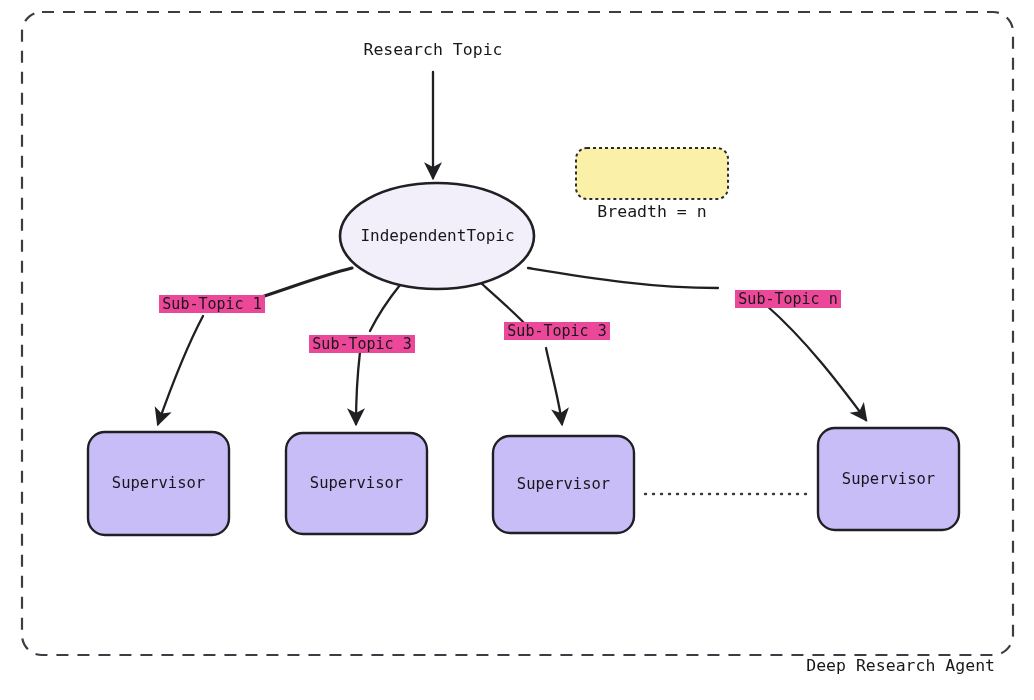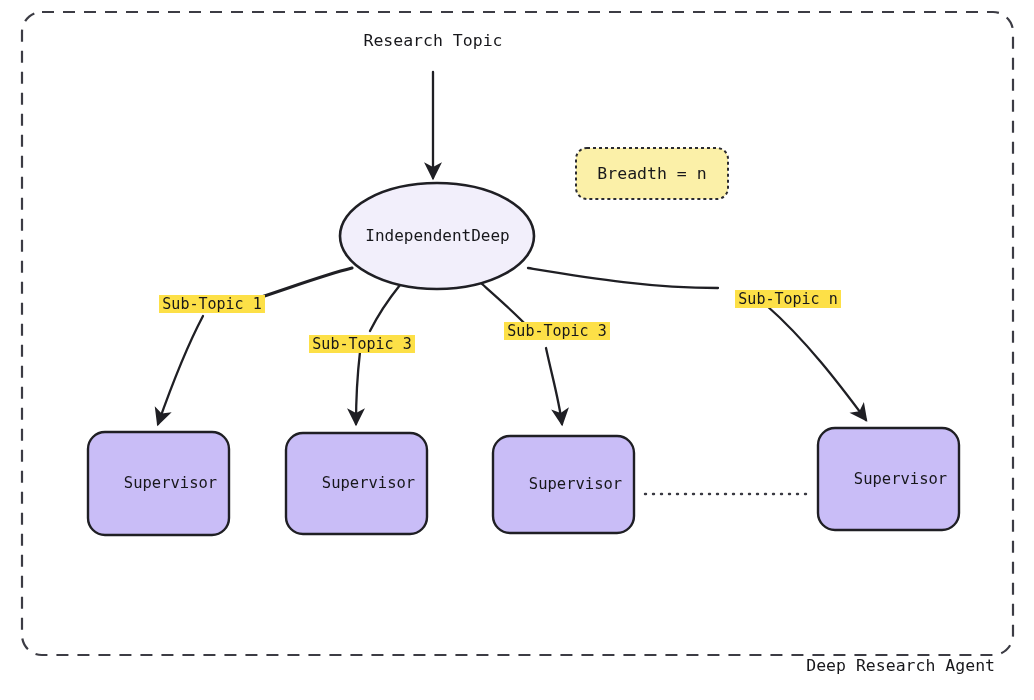--- a/index.html
+++ b/index.html
@@ -14,25 +14,25 @@
   .node-label{
     position:absolute;
     display:flex;align-items:center;justify-content:center;
     text-align:center;
     font-family:"DejaVu Sans Mono","Liberation Mono",monospace;
     pointer-events:none;
     white-space:pre;
   }
   .txt-plain{font-size:16.5px;letter-spacing:0px;color:#17171b;}
   .txt-edge{font-size:15px;color:#17171b;}
-  .txt-box{font-size:15.5px;color:#17171b;margin-left:12px;}
+  .txt-box{font-size:15.5px;color:#17171b;}
   .txt-ellipse{font-size:16px;line-height:26px;color:#17171b;}
-  .txt-badge{font-size:16.5px;color:#17171b;}
+  .txt-badge{font-size:16.5px;color:#17171b;margin-top:38px;}
   .txt-footer{font-size:16.5px;color:#17171b;margin-top:36px;}
-  .edge-label{background:#fde047;padding:0 3px;text-align:right;}
+  .edge-label{background:#ec4899;padding:0 3px;text-align:right;}
 </style>
 </head>
 <body>
 
 <div id="stage">
 
   <svg id="canvas" viewBox="0 0 1034 700">
     <defs>
       <marker id="arrowhead" markerWidth="9" markerHeight="9" refX="7.2" refY="4.5" orient="auto" markerUnits="strokeWidth">
         <path d="M0.4,0.6 L8.2,4.5 L0.4,8.4 L2.4,4.5 Z" fill="#1f1f24"></path>
@@ -62,25 +62,25 @@
     <rect x="576" y="148" width="152" height="51" rx="11" ry="11" fill="#fbf0a8" stroke="#2b2b30" stroke-width="2" stroke-dasharray="3 3"></rect>
 
     <g>
       <rect x="88" y="432" width="141" height="103" rx="17" ry="17" fill="#c9bdf7" stroke="#1f1f24" stroke-width="2.4"></rect>
       <rect x="286" y="433" width="141" height="101" rx="17" ry="17" fill="#c9bdf7" stroke="#1f1f24" stroke-width="2.4"></rect>
       <rect x="493" y="436" width="141" height="97" rx="17" ry="17" fill="#c9bdf7" stroke="#1f1f24" stroke-width="2.4"></rect>
       <rect x="818" y="428" width="141" height="102" rx="17" ry="17" fill="#c9bdf7" stroke="#1f1f24" stroke-width="2.4"></rect>
     </g>
   </svg>
 
-  <div class="node-label txt-plain" style="left:333px;top:27px;width:200px;height:26px;">Research Topic</div>
+  <div class="node-label txt-plain" style="left:333px;top:36px;width:200px;height:26px;">Research Topic</div>
 
   <div class="node-label txt-ellipse" style="left:340px;top:208px;width:195px;height:56px;flex-direction:row;">
     <span>Independent</span>
-    <span>Deep</span>
+    <span>Topic</span>
   </div>
 
   <div class="node-label txt-badge" style="left:576px;top:160px;width:152px;height:26px;">Breadth = n</div>
 
   <div class="node-label txt-edge" style="left:148px;top:293px;width:128px;height:22px;">
     <span class="edge-label">Sub-Topic 1</span>
   </div>
 
   <div class="node-label txt-edge" style="left:298px;top:333px;width:128px;height:22px;">
     <span class="edge-label">Sub-Topic 3</span>

